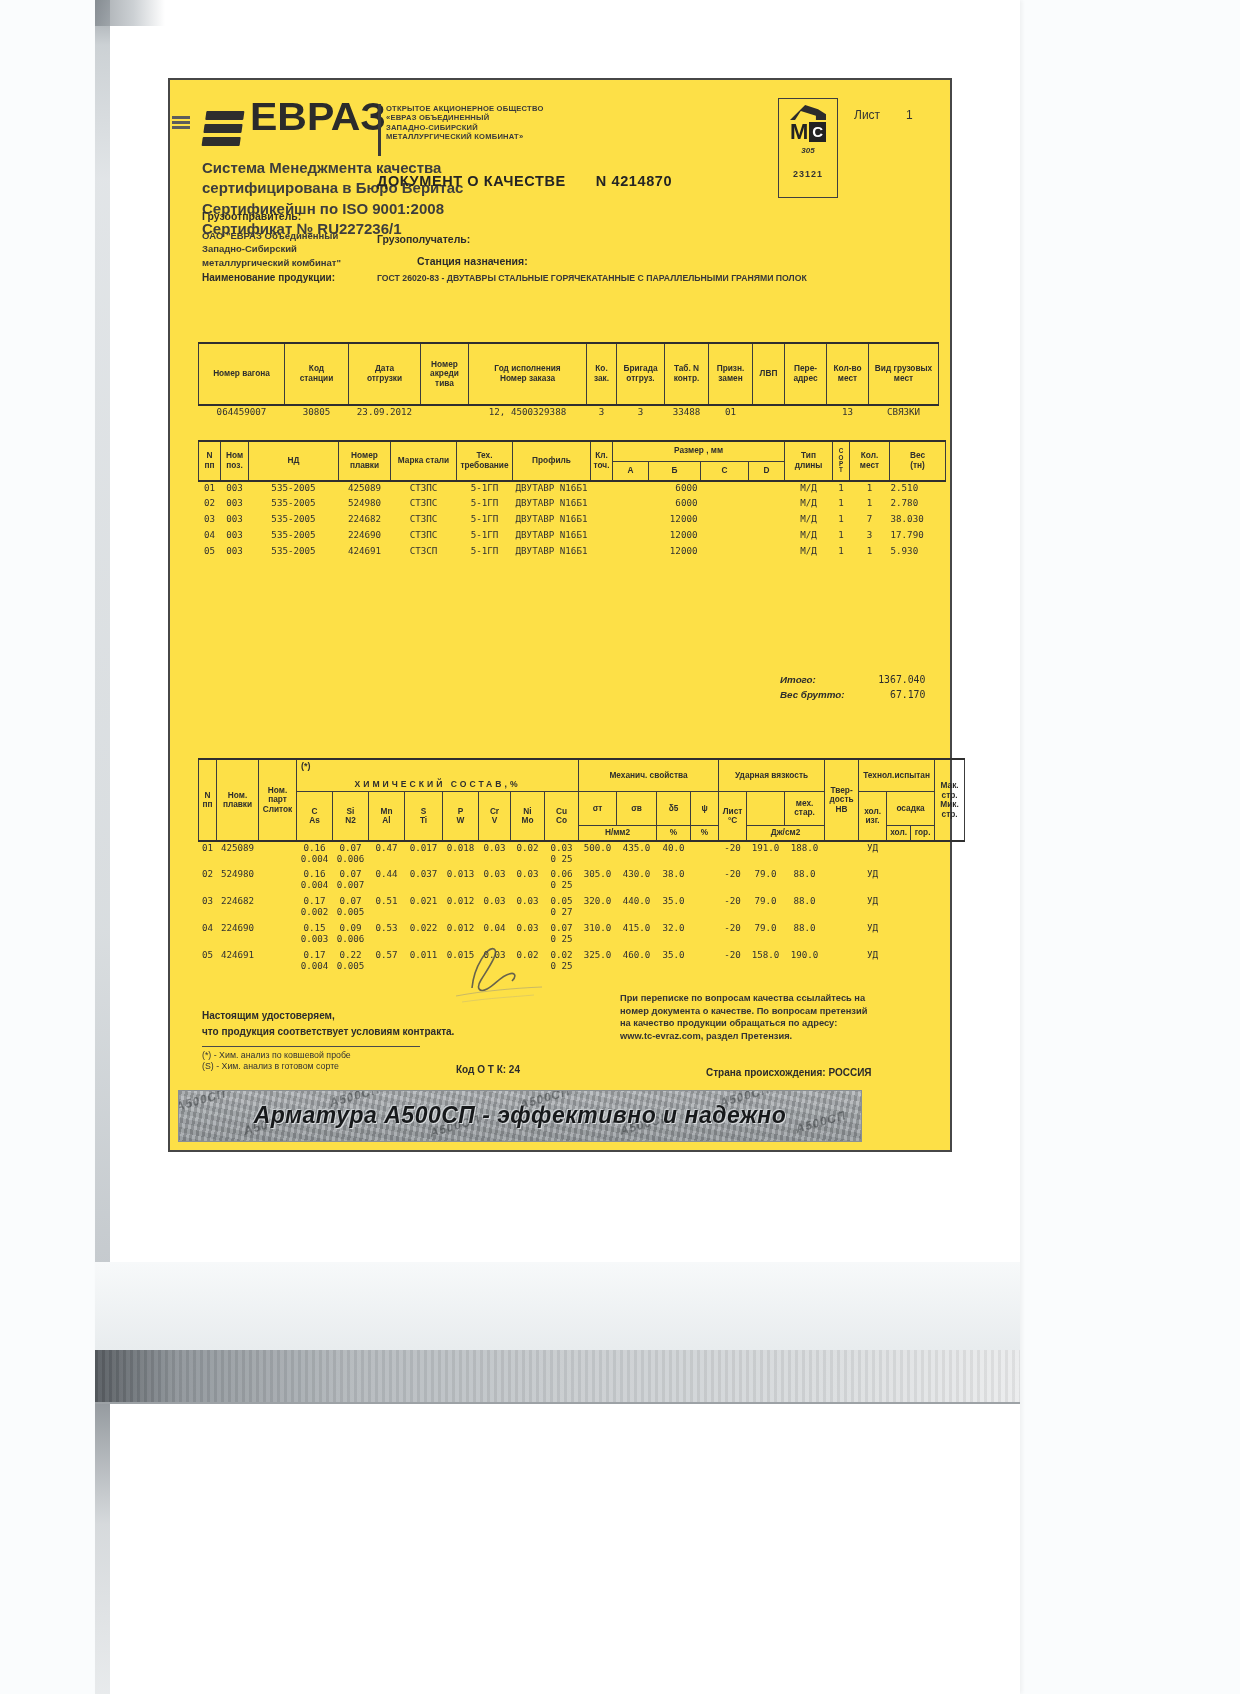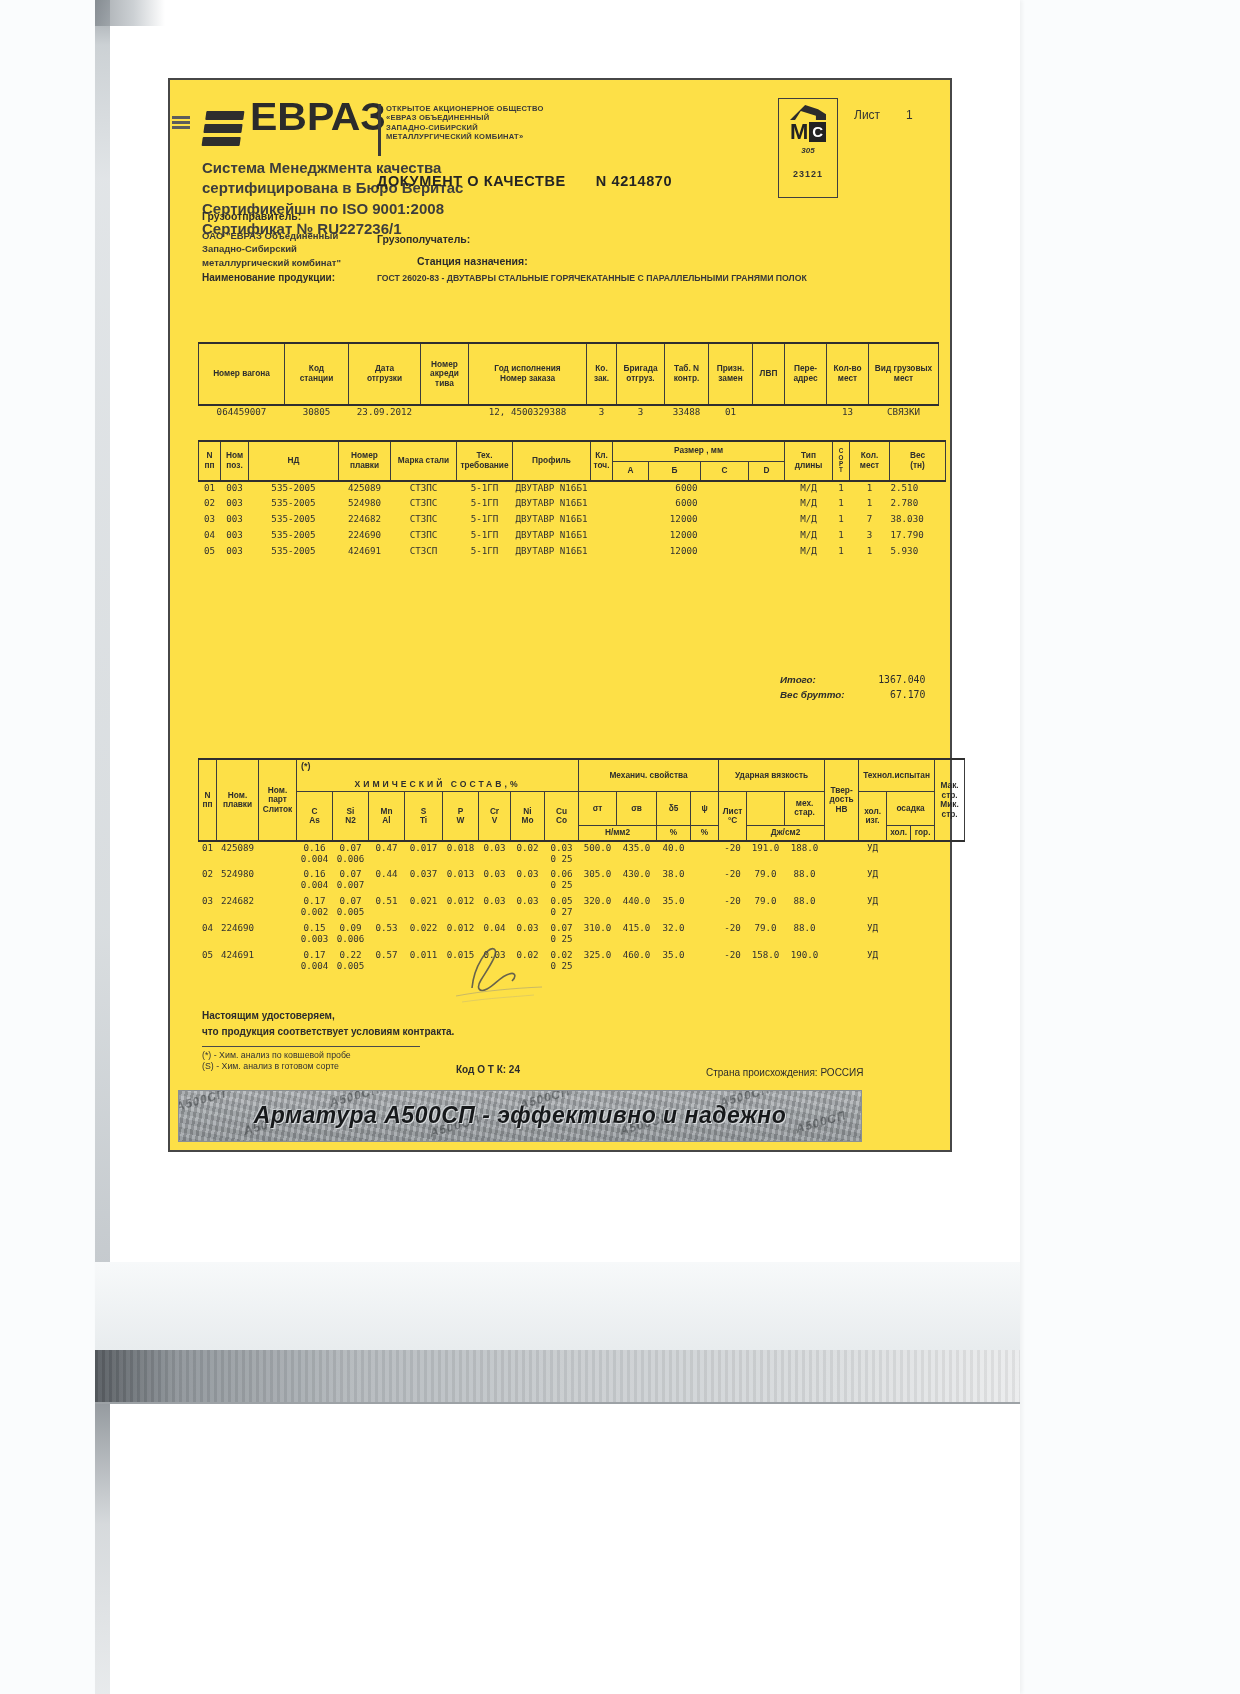--- a/index.html
+++ b/index.html
@@ -85,21 +85,21 @@
   .totals .tlabel{width:70px;font-weight:bold;font-style:italic;}
   .totals .tcount{width:40px;text-align:right;font-family:"DejaVu Sans Mono",monospace;}
   .totals .tval{width:52px;font-family:"DejaVu Sans Mono",monospace;}
 
   .signature{left:272px;top:856px;}
   .certify{left:32px;top:928px;font-size:10px;font-weight:bold;line-height:1.55;white-space:pre-line;}
   .correspond{left:450px;top:912px;width:300px;font-size:9.3px;font-weight:bold;line-height:1.35;white-space:pre-line;color:#343434;}
   .notes{left:32px;top:966px;width:218px;font-size:8.8px;line-height:1.3;white-space:pre-line;
       border-top:1.2px solid #4a4a4a;padding-top:3px;color:#333;}
   .otk{left:286px;top:984px;font-size:10px;font-weight:bold;}
-  .origin{left:536px;top:987px;font-size:10px;font-weight:normal;}
+  .origin{left:536px;top:987px;font-size:10px;font-weight:bold;}
 
   
   .banner{left:8px;top:1010px;width:682px;height:50px;overflow:hidden;position:absolute;
       background:
         repeating-linear-gradient(100deg,rgba(0,0,0,.14) 0 3px,rgba(255,255,255,.10) 3px 6px),
         repeating-linear-gradient(12deg,rgba(0,0,0,.07) 0 5px,rgba(255,255,255,.08) 5px 9px),
         linear-gradient(180deg,#b0b4b7,#989da1);
       border:1px solid #8b9094;}
   .banner .wm{position:absolute;font-size:12px;font-weight:bold;font-style:italic;color:rgba(45,48,50,.45);
       transform:rotate(-16deg);letter-spacing:1px;}
@@ -628,20 +628,24 @@
     </table>
 
     <svg class="abs signature" width="110" height="72" viewBox="0 0 110 72">
       <path d="M30 52 C32 30 46 10 52 13 C58 16 45 34 39 44 C34 52 37 57 45 53 C53 49 59 40 67 38 C73 36 75 40 70 45" stroke="#4c4c4c" stroke-width="1.6" fill="none" opacity="0.85"></path>
       <path d="M14 60 C40 55 74 52 100 51" stroke="#8a8a8a" stroke-width="0.9" fill="none" opacity="0.5"></path>
       <path d="M20 66 C48 62 70 61 92 59" stroke="#9a9a9a" stroke-width="0.7" fill="none" opacity="0.4"></path>
     </svg>
 
     <div class="abs certify">Настоящим удостоверяем,
 что продукция соответствует условиям контракта.</div>
+    <div class="abs correspond">При переписке по вопросам качества ссылайтесь на
+номер документа о качестве. По вопросам претензий
+на качество продукции обращаться по адресу:
+www.tc-evraz.com, раздел Претензия.</div>
     <div class="abs notes">(*) - Хим. анализ по ковшевой пробе
 (S) - Хим. анализ в готовом сорте</div>
     <div class="abs otk">Код  О Т К: 24</div>
     <div class="abs origin">Страна происхождения: РОССИЯ</div>
 
     <div class="banner">
       <span class="wm wm1">А500СП</span>
       <span class="wm wm2">А500СП</span>
       <span class="wm wm3">А500СП</span>
       <span class="wm wm4">А500СП</span>

